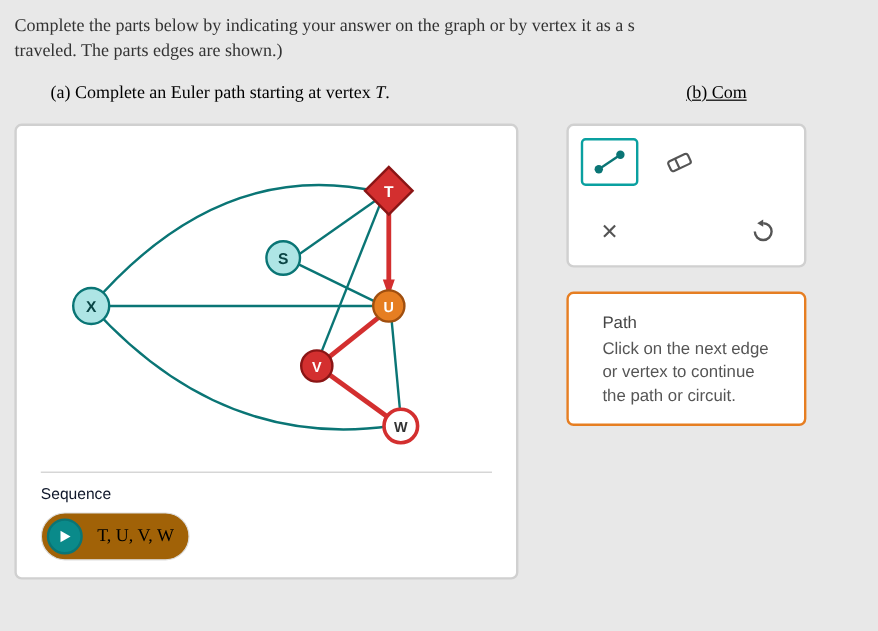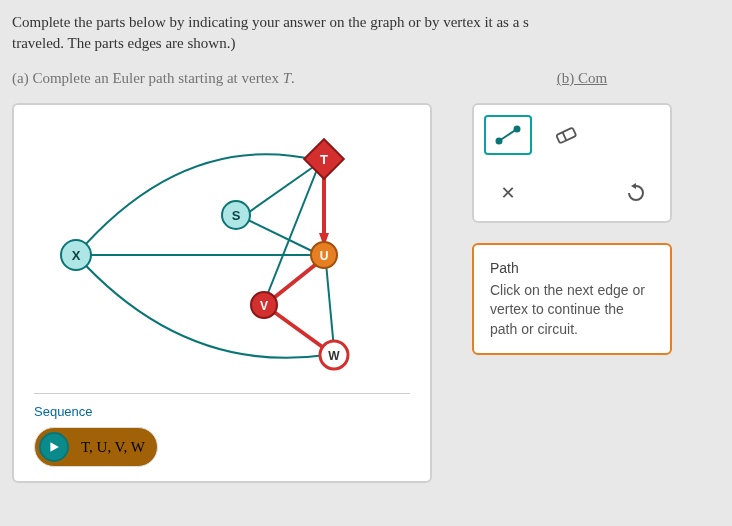--- a/index.html
+++ b/index.html
@@ -16,22 +16,23 @@
       color: #333;
       line-height: 1.4;
       margin-bottom: 16px;
     }
     .row {
       display: flex;
       gap: 40px;
     }
     .part-a-label, .part-b-label {
       font-size: 15px;
-      color: #737373;
+      color: #000000;
       margin-bottom: 16px;
+      margin-left: 30px;
     }
     .part-a-label .italic, .part-b-label .italic {
       font-style: italic;
     }
     .left-col { flex: 0 0 420px; }
     .right-col { flex: 0 0 220px; padding-top: 0; }
     .graph-panel {
       background: #fff;
       border: 2px solid #d0d0d0;
       border-radius: 6px;
@@ -46,21 +47,21 @@
       position: relative;
     }
     .divider {
       border: none;
       border-top: 1px solid #ccc;
       margin: 8px 0 10px 0;
     }
     .seq-label {
       font-family: Arial, sans-serif;
       font-size: 13px;
-      color: #0369a1;
+      color: #0f172a;
       margin-bottom: 8px;
     }
     .seq-row {
       display: flex;
       align-items: center;
       gap: 12px;
       background: #a16207;
       border: 1px solid #ddd;
       border-radius: 20px;
       padding: 4px 12px 4px 4px;
@@ -108,21 +109,21 @@
     }
     .tool-btn.below {
       width: 48px; height: 36px;
       border: none;
       background: transparent;
     }
     .hint-panel {
       background: #fff;
       border: 2px solid #e67e22;
       border-radius: 6px;
-      padding: 14px 16px;
+      padding: 14px 28px;
       width: 200px;
       font-family: Arial, sans-serif;
       font-size: 14px;
       color: #555;
       line-height: 1.4;
     }
     .hint-title {
       color: #444;
       margin-bottom: 2px;
     }

